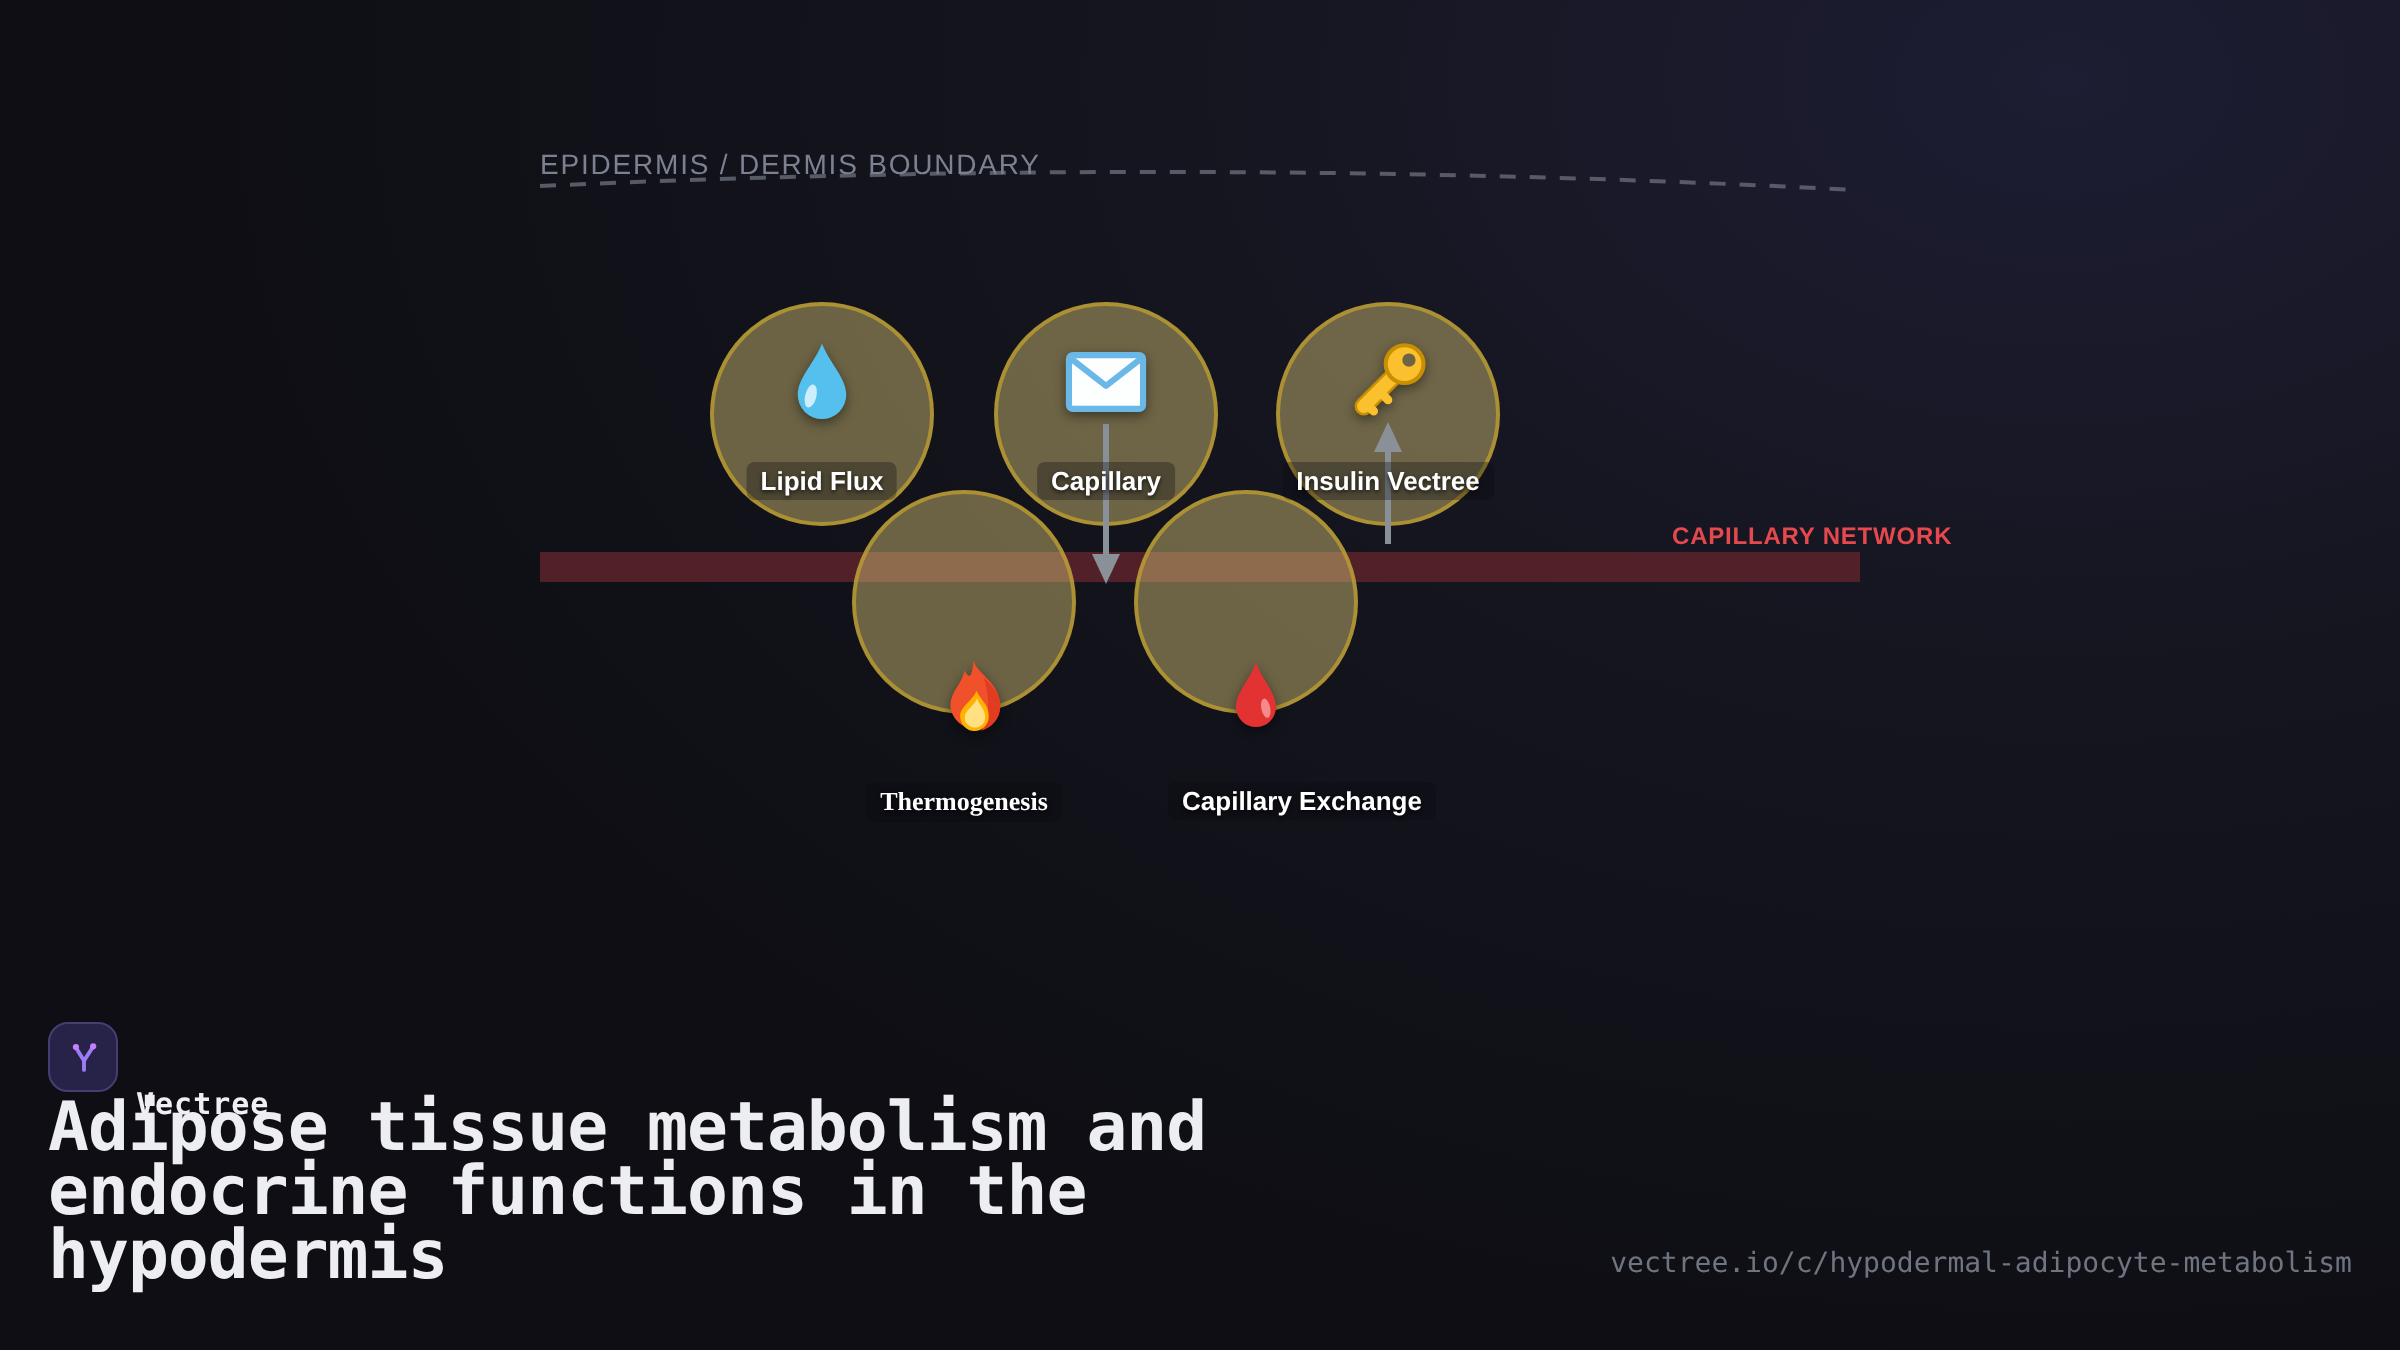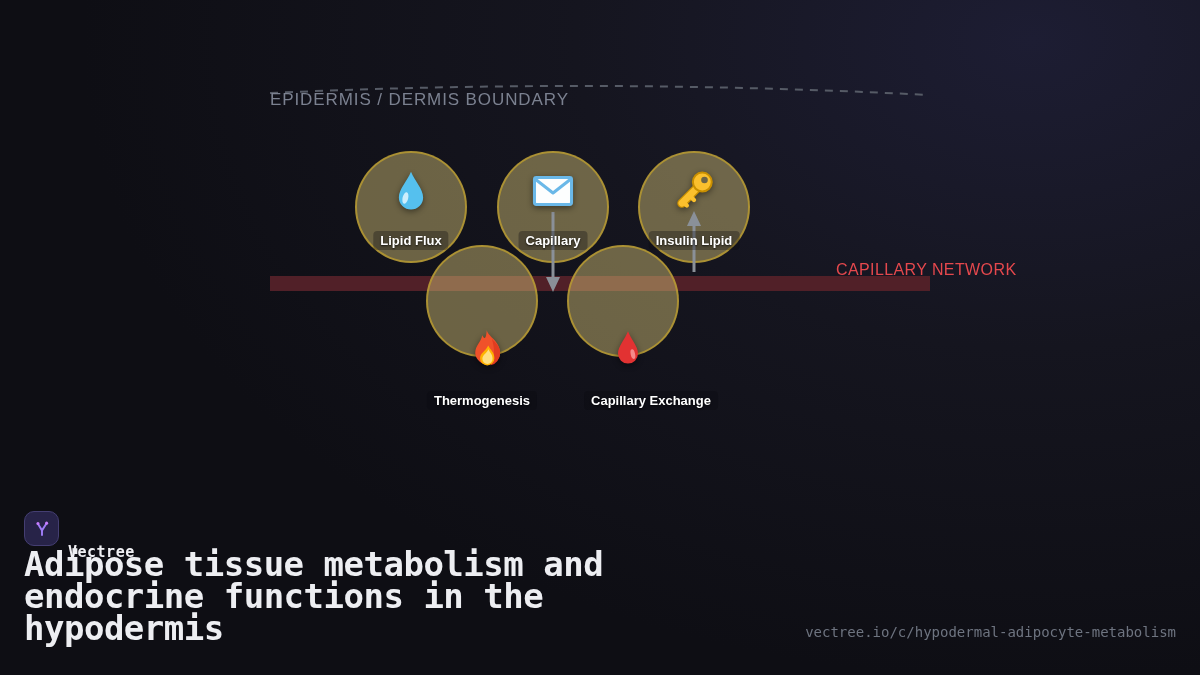--- a/index.html
+++ b/index.html
@@ -4,29 +4,28 @@
 <style>
   html,body{margin:0;padding:0;background:#0e0e14;}
   #stage{
     position:relative;width:1200px;height:675px;overflow:hidden;
     background:radial-gradient(950px 640px at 86% 6%, #1d1d33 0%, #15151f 48%, #0e0e14 100%);
     font-family:"Liberation Sans", sans-serif;
   }
   .abs{position:absolute;}
   
   .boundary-label{
-    left:270px;top:74px;font-size:17px;letter-spacing:.9px;color:#7b8190;
+    left:270px;top:74px;font-size:14px;letter-spacing:.9px;color:#7b8190;
     font-weight:400;
-    margin-top:16px;
   }
   svg.layer{left:0;top:0;pointer-events:none;}
   
   .capillary-bar{left:270px;top:276px;width:660px;height:15px;background:#512028;}
   .capillary-label{
-    left:836px;top:261px;font-size:16px;font-weight:normal;color:#e5484d;letter-spacing:.4px;
+    left:836px;top:261px;font-size:12px;font-weight:bold;color:#e5484d;letter-spacing:.4px;
   }
   
   .cell{
     width:112px;height:112px;border-radius:50%;
     background:rgba(219,200,122,0.45);
     border:2px solid rgba(186,156,48,0.8);
     box-sizing:border-box;
   }
   
   .node-icon{width:46px;height:46px;filter:drop-shadow(0 2px 3px rgba(0,0,0,0.45));}
@@ -121,22 +120,22 @@
   </div>
   <div class="abs node-icon" style="left:608px;top:328px;width:40px;height:40px;">
     <svg viewBox="0 0 36 36">
       <path d="M18 3 C15.2 10.5, 9 16.5, 9 23 a9 9 0 0 0 18 0 C27 16.5, 20.8 10.5, 18 3 Z" fill="#e23232"></path>
       <ellipse cx="22.4" cy="23.5" rx="2" ry="4.4" fill="#f58a8a" transform="rotate(-12 22.4 23.5)"></ellipse>
     </svg>
   </div>
 
   <div class="abs node-label" style="left:411px;top:231px;">Lipid Flux</div>
   <div class="abs node-label" style="left:553px;top:231px;">Capillary</div>
-  <div class="abs node-label" style="left:694px;top:231px;">Insulin Lipid</div>
-  <div class="abs node-label" style="left:482px;top:391px;">Thermogenesis</div>
+  <div class="abs node-label" style="left:694px;top:231px;">Insulin Vectree</div>
+  <div class="abs node-label" style="left:482px;top:391px;font-family:Liberation Serif, serif;">Thermogenesis</div>
   <div class="abs node-label" style="left:651px;top:391px;">Capillary Exchange</div>
 
   <div class="abs logo-box">
     <svg width="22" height="22" viewBox="0 0 24 24">
       <g stroke="#9f7cf7" stroke-width="2.1" stroke-linecap="round" fill="none">
         <path d="M8 7 L12 13.5"></path>
         <path d="M16.5 6.5 L12 13.5"></path>
         <path d="M12 13.5 L12 18.5"></path>
       </g>
       <circle cx="7.6" cy="6" r="1.7" fill="#c77dff"></circle>

